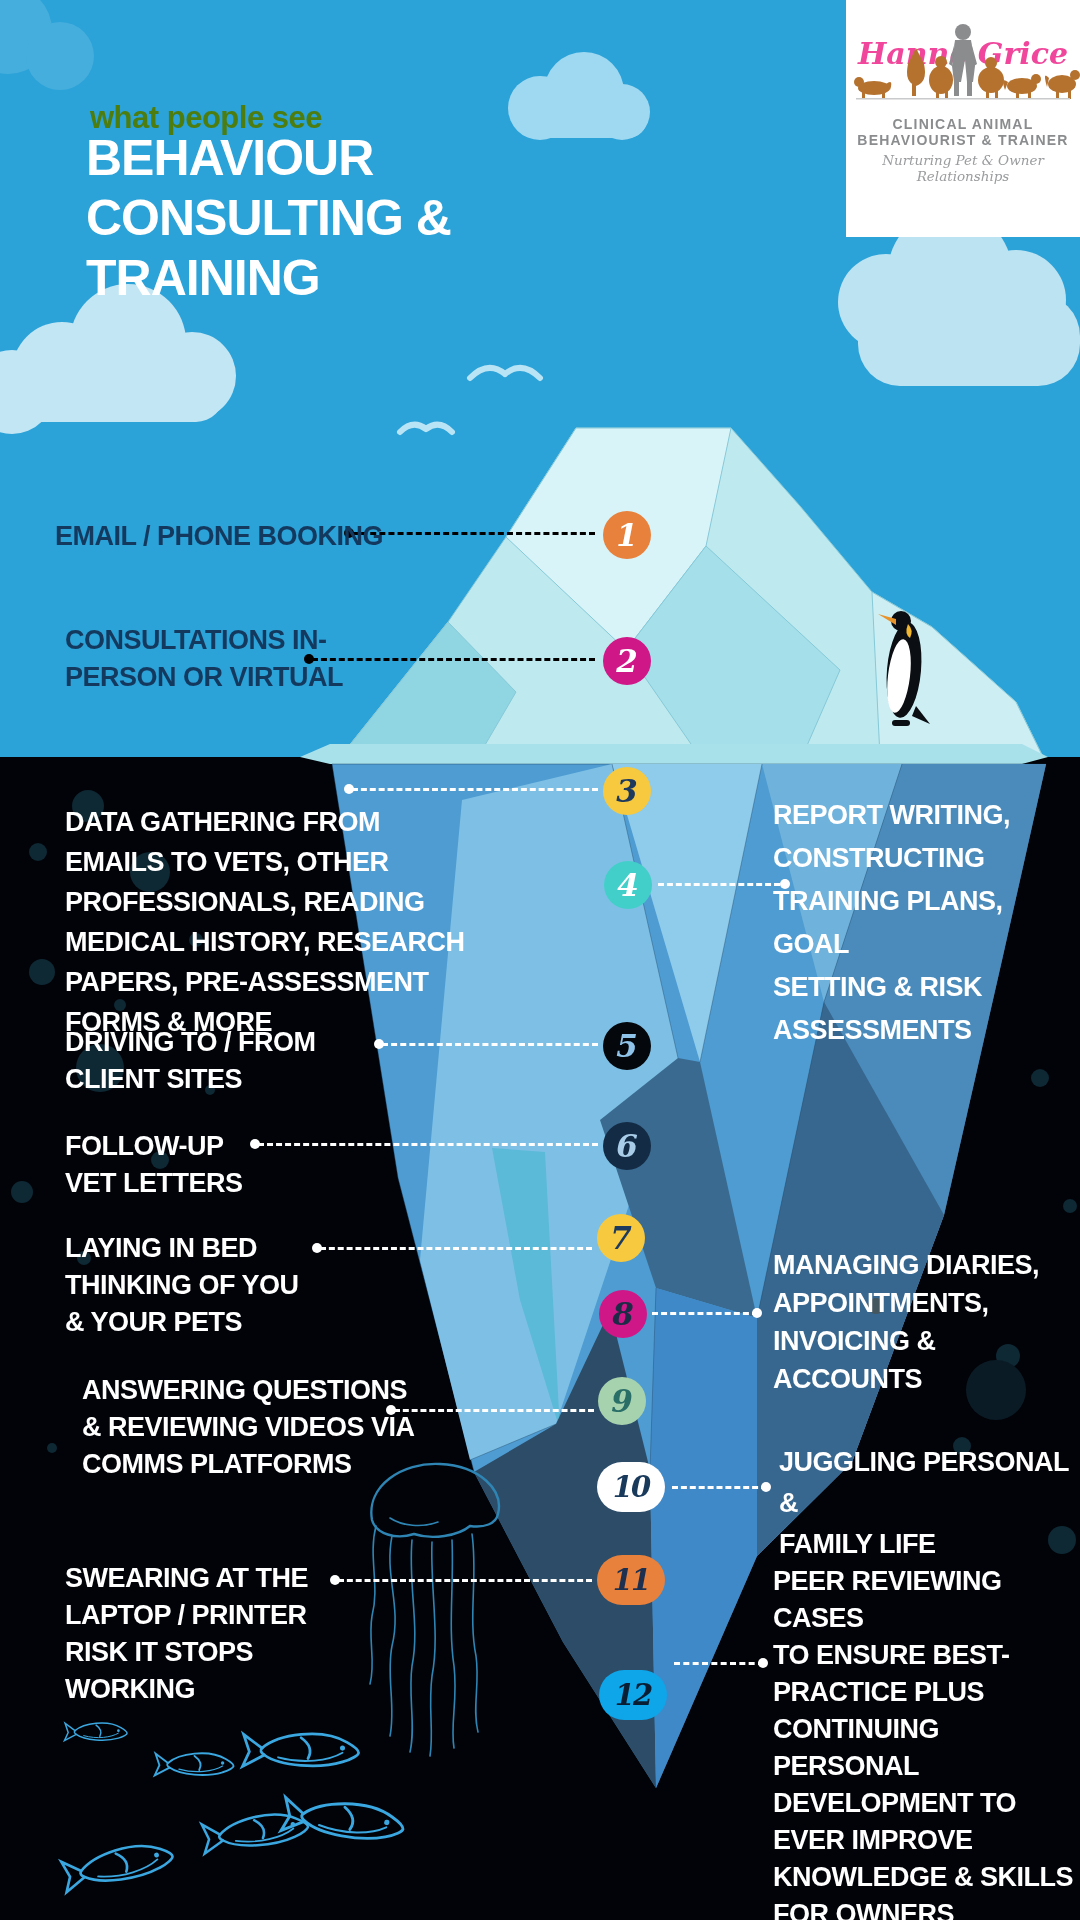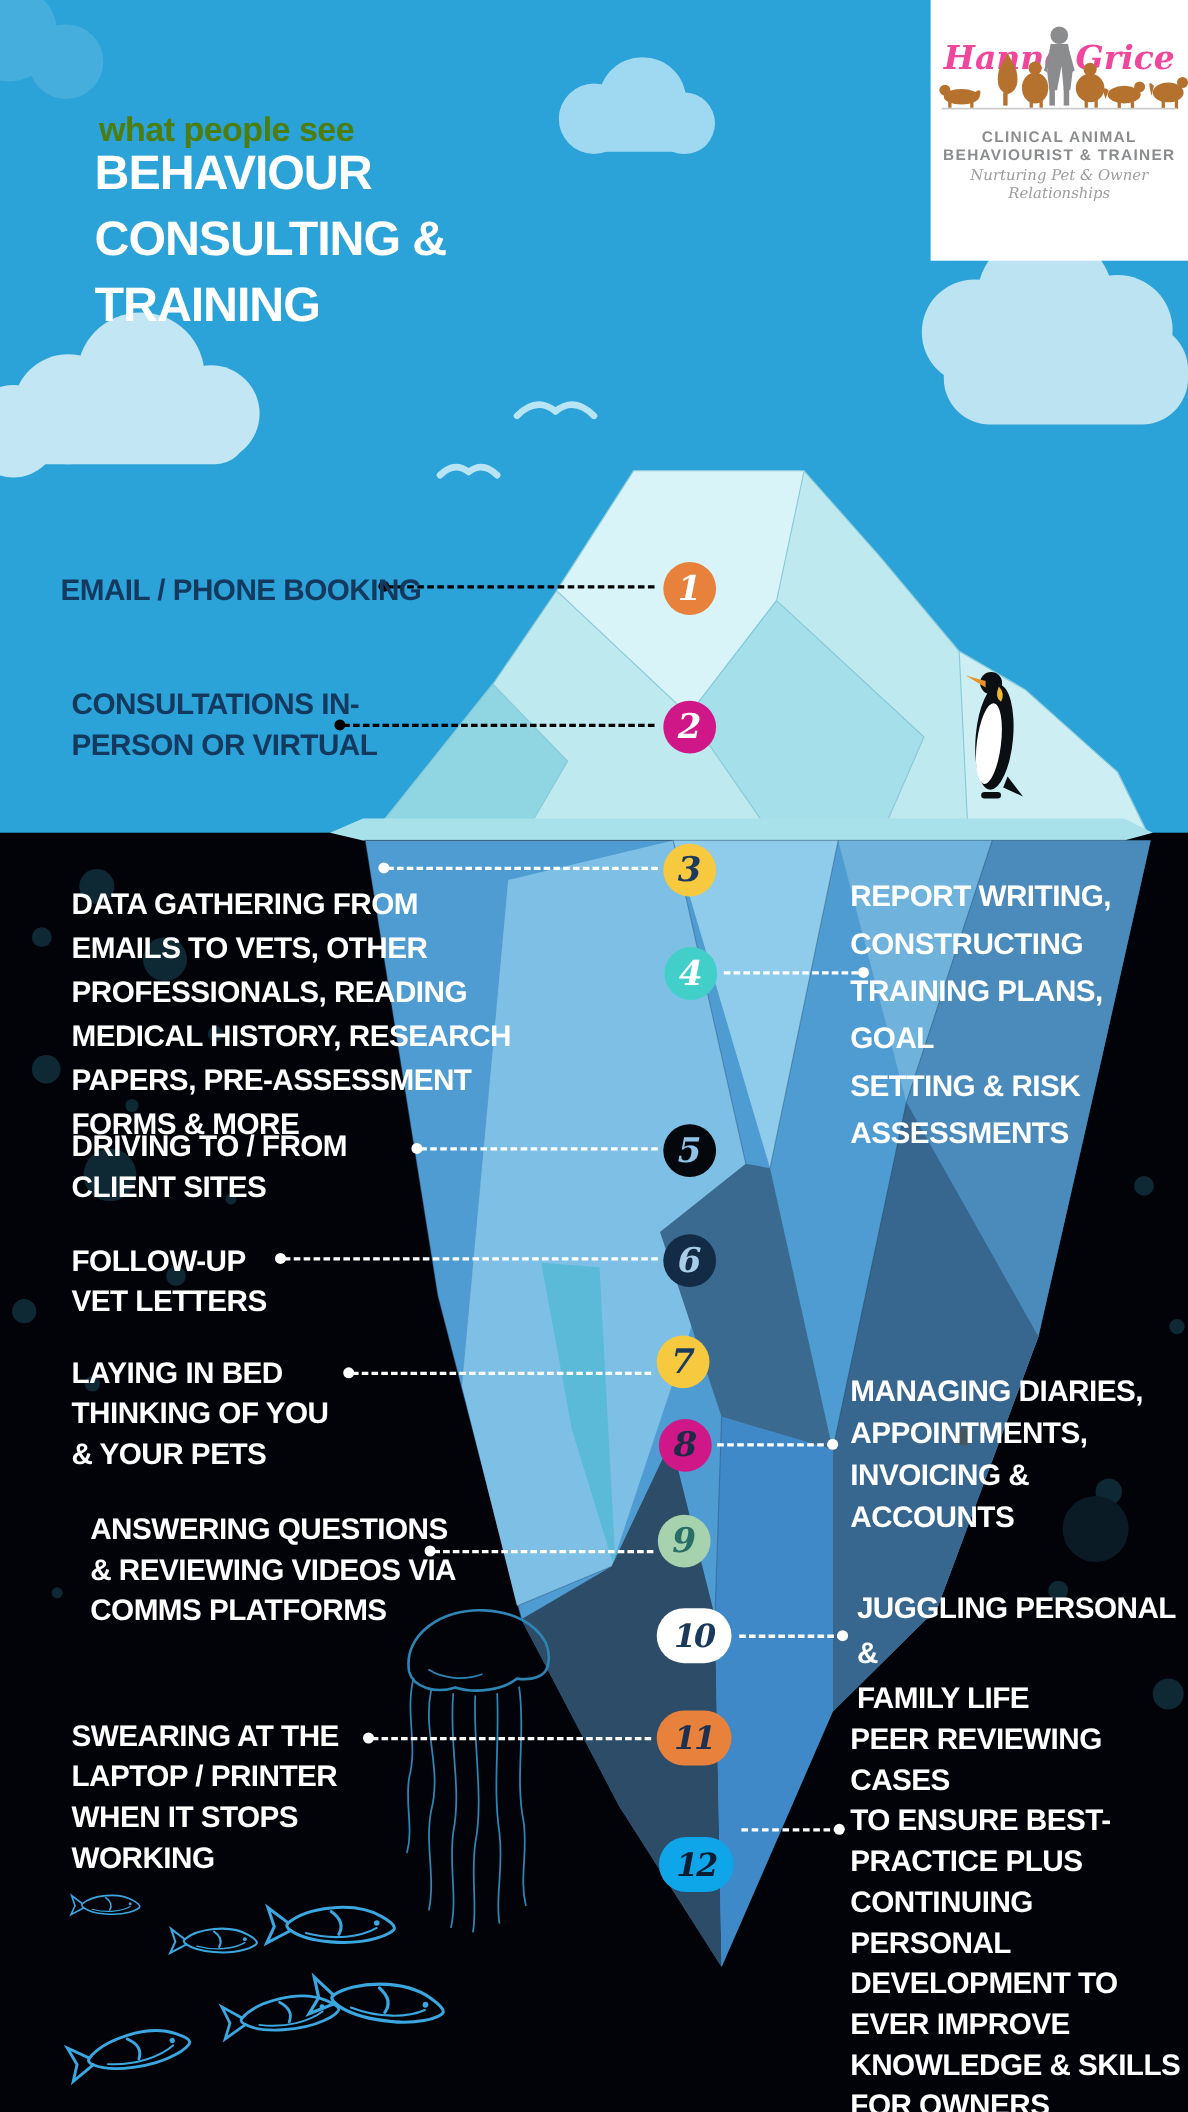--- a/index.html
+++ b/index.html
@@ -5,21 +5,21 @@
   html,body{margin:0;padding:0;background:#101418;}
   #canvas{position:relative;width:1080px;height:1920px;overflow:hidden;
           background:#020308;font-family:"Liberation Sans",sans-serif;}
   .sky{position:absolute;left:0;top:0;width:1080px;height:757px;background:#2BA2D8;}
   .scene{position:absolute;left:0;top:0;width:1080px;height:1920px;}
 
   
   .eyebrow{position:absolute;left:90px;top:84px;font-size:31px;font-weight:700;
            color:#4d7c0f;letter-spacing:-0.5px;margin-top:16px;}
   .big-title{position:absolute;left:86px;top:128px;color:#FFFFFF;font-weight:700;
-             font-size:44px;line-height:60px;letter-spacing:-1px;}
+             font-size:50px;line-height:60px;letter-spacing:-1px;}
 
   
   .logo{position:absolute;left:846px;top:0;width:234px;height:237px;background:#FFFFFF;
         text-align:center;}
   .logo .names{position:absolute;top:30px;left:0;width:100%;height:44px;}
   .logo .hanne{position:absolute;left:12px;top:6px;font-family:"DejaVu Serif",serif;
         font-style:italic;font-weight:700;font-size:30px;color:#F0479C;}
   .logo .grice{position:absolute;right:12px;top:6px;font-family:"DejaVu Serif",serif;
         font-style:italic;font-weight:700;font-size:30px;color:#F0479C;}
   .logo .tag1,.logo .tag2{font-size:14px;font-weight:700;color:#8A8C8E;letter-spacing:1.2px;}
@@ -311,21 +311,21 @@
   <div class="lbl light r8" style="left:773px;top:1246px;">MANAGING DIARIES,
 APPOINTMENTS,
 INVOICING &amp; ACCOUNTS</div>
   <div class="lbl light" style="left:65px;top:1372px;margin-left:17px;">ANSWERING QUESTIONS
 &amp; REVIEWING VIDEOS VIA
 COMMS PLATFORMS</div>
   <div class="lbl light r10" style="left:779px;top:1442px;">JUGGLING PERSONAL &amp;
 FAMILY  LIFE</div>
   <div class="lbl light" style="left:65px;top:1560px;">SWEARING AT THE
 LAPTOP /  PRINTER
-WHEN IT STOPS
+RISK IT STOPS
 WORKING</div>
   <div class="lbl light r12" style="left:773px;top:1563px;">PEER REVIEWING CASES
 TO ENSURE BEST-
 PRACTICE PLUS
 CONTINUING PERSONAL
 DEVELOPMENT TO
 EVER IMPROVE
 KNOWLEDGE &amp; SKILLS
 FOR OWNERS</div>
 </div>

